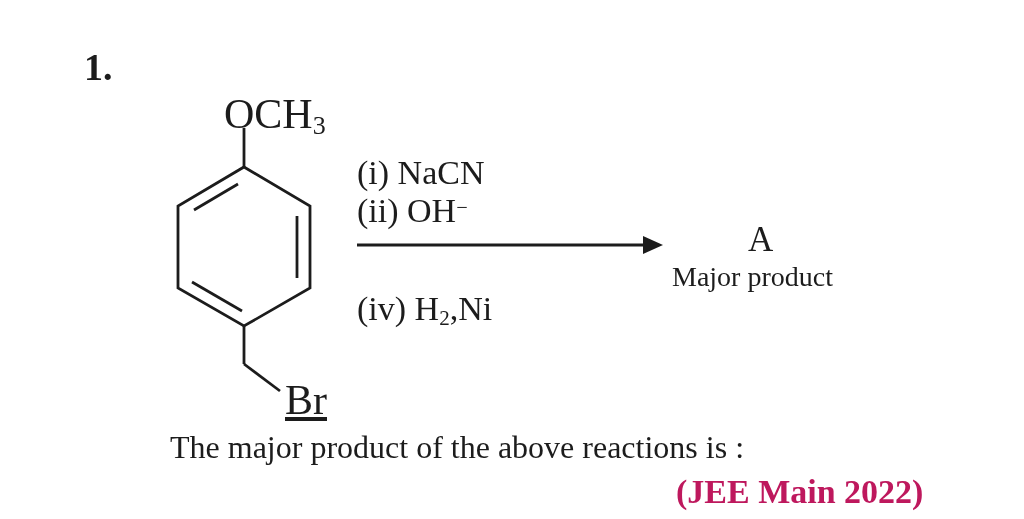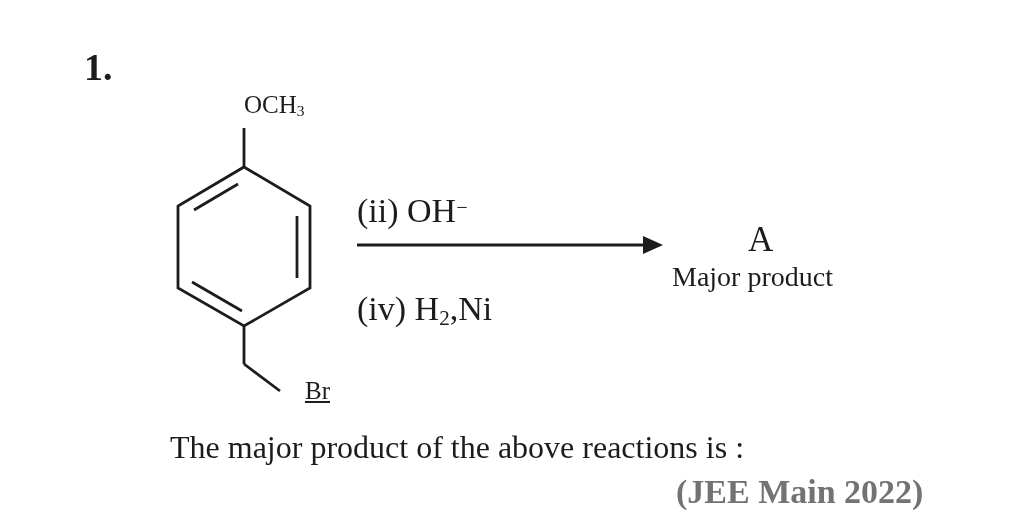--- a/index.html
+++ b/index.html
@@ -19,21 +19,21 @@
   .abs { position: absolute; line-height: 1.05; white-space: nowrap; }
   .qnum {
     left: 84px; top: 48px;
     font-size: 38px; font-weight: bold;
   }
   .scheme-svg {
     position: absolute; left: 0; top: 0;
     width: 1024px; height: 519px;
     pointer-events: none;
   }
-  .atom-label { font-size: 25px; margin-left: 20px; }
+  .atom-label { font-size: 42px; }
   .och3 { left: 224px; top: 92px; }
   .br   { left: 285px; top: 378px; text-decoration: underline; }
   .cond { font-size: 34px; left: 357px; }
   .cond-line1 { top: 155px; }
   .cond-line2 { top: 193px; }
   .cond-line3 { top: 252px; }
   .cond-line4 { top: 291px; text-align: right; }
   .sub { font-size: 0.62em; vertical-align: -0.22em; }
   .sup { font-size: 0.60em; vertical-align: 0.38em; }
   .product-a {
@@ -44,21 +44,21 @@
     left: 672px; top: 262px;
     font-size: 28px;
   }
   .prompt {
     left: 170px; top: 431px;
     font-size: 32px;
   }
   .source {
     left: 676px; top: 474px;
     font-size: 34px; font-weight: bold;
-    color: #737373;
+    color: #be185d;
   }
 </style>
 </head>
 <body>
 
 <div class="canvas">
 
   <svg class="scheme-svg" viewBox="0 0 1024 519">
     <g stroke="#1c1c1c" stroke-width="2.8" fill="none" stroke-linejoin="miter">
       <line x1="244" y1="128" x2="244" y2="167"></line>
@@ -77,20 +77,21 @@
     </g>
   </svg>
 
   <div class="abs qnum">1.</div>
 
   <div class="abs atom-label och3">
     <span>OCH</span><span class="sub">3</span>
   </div>
   <div class="abs atom-label br">Br</div>
 
+  <div class="abs cond cond-line1">(i) NaCN</div>
   <div class="abs cond cond-line2">
     <span>(ii) OH</span><span class="sup">−</span>
   </div>
 
   <div class="abs cond cond-line4">
     <span>(iv) H</span><span class="sub">2</span><span>,Ni</span>
   </div>
 
   <div class="abs product-a">A</div>
   <div class="abs product-note">Major product</div>

